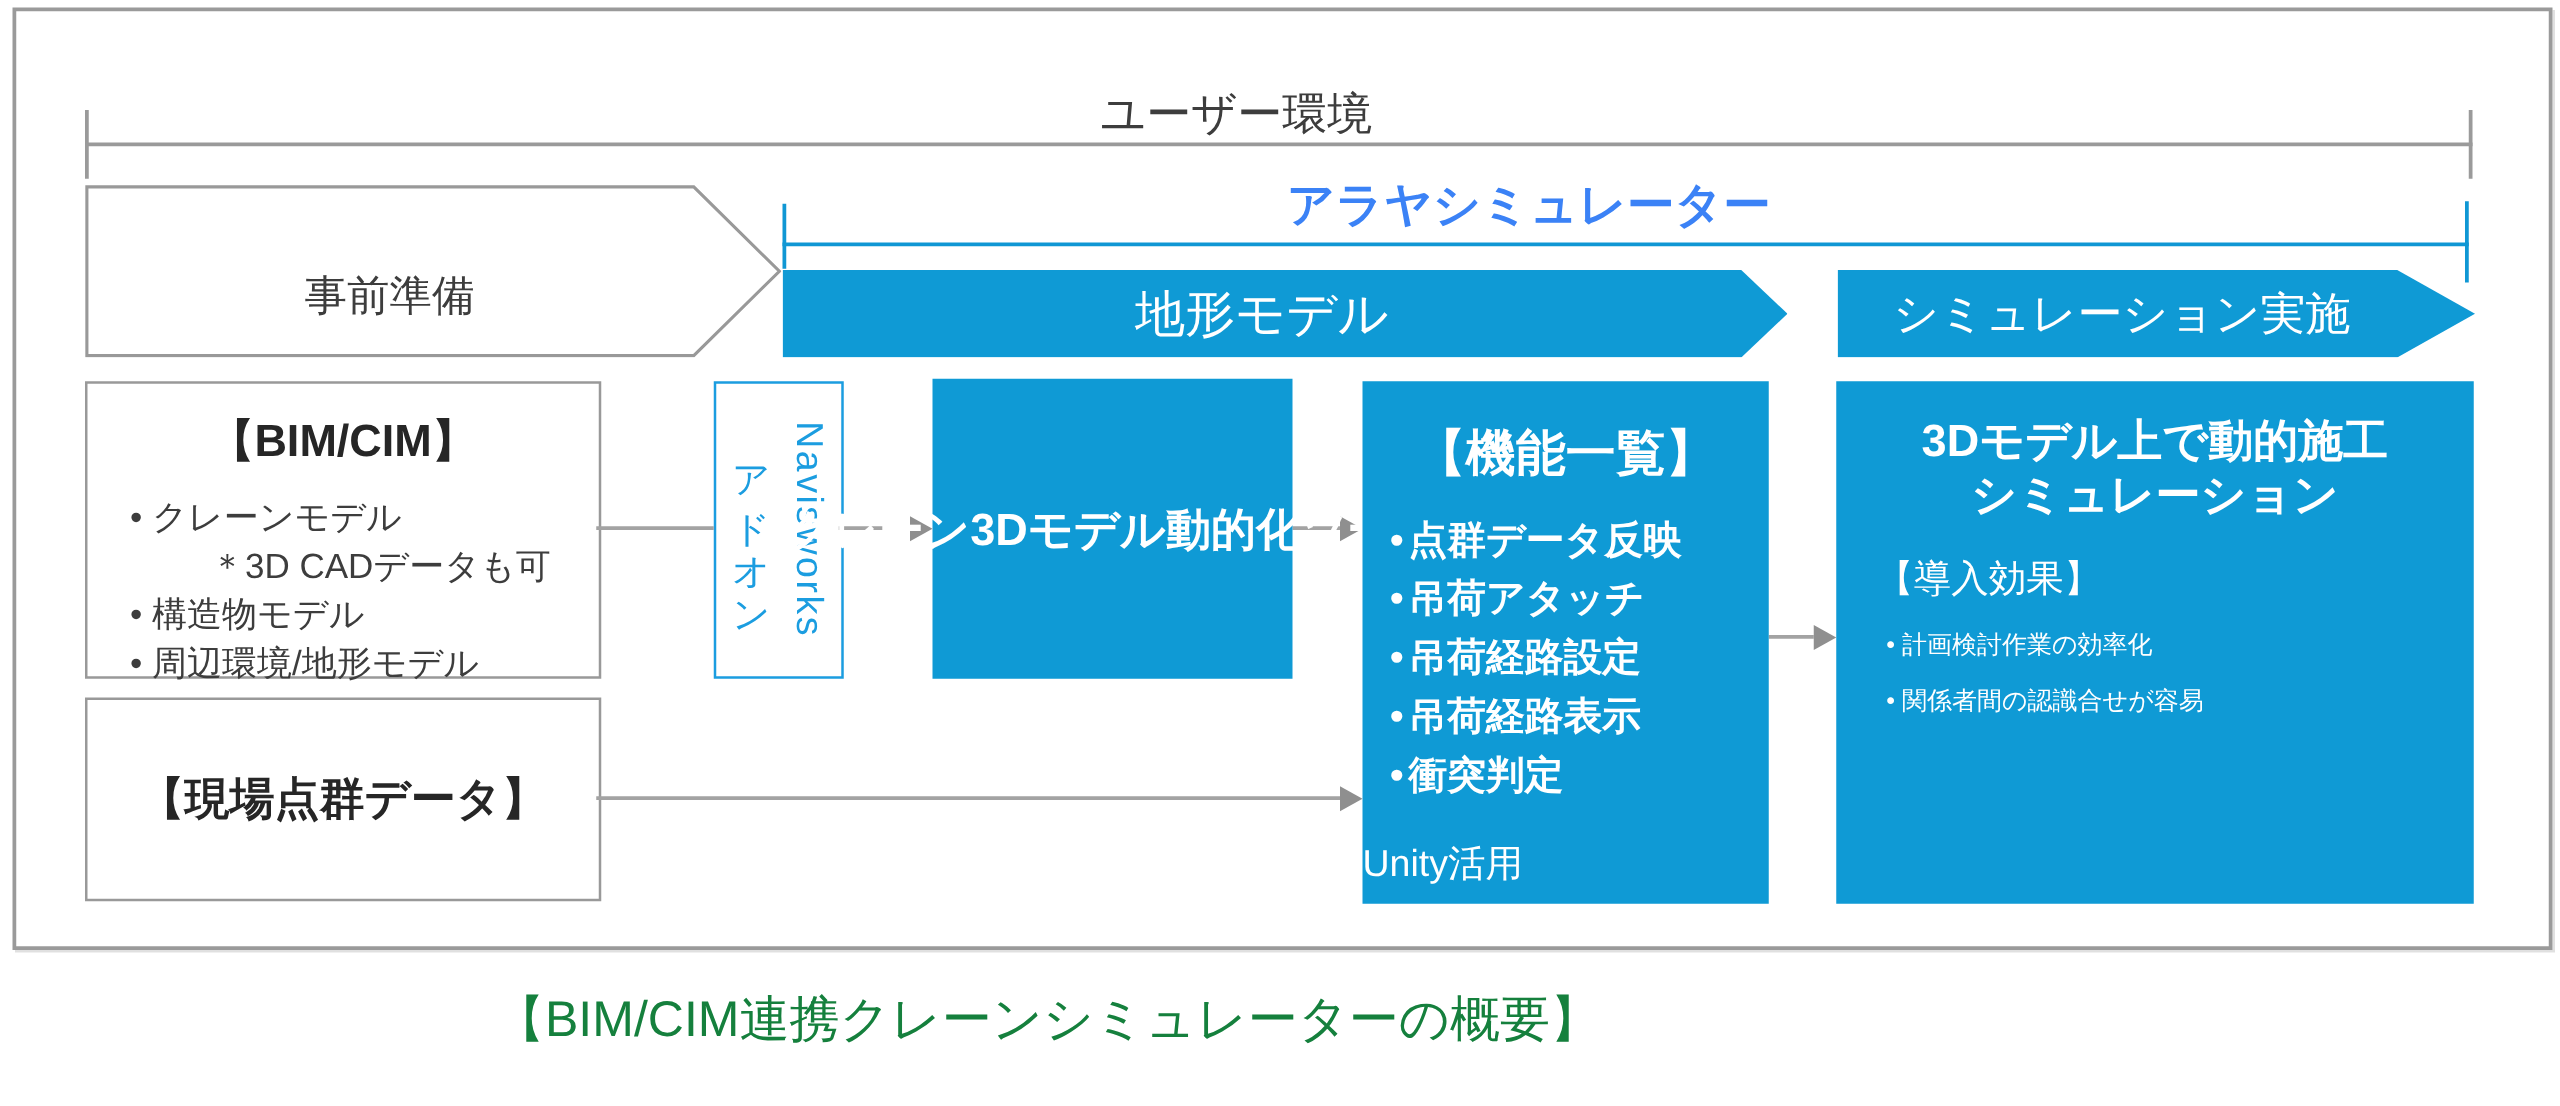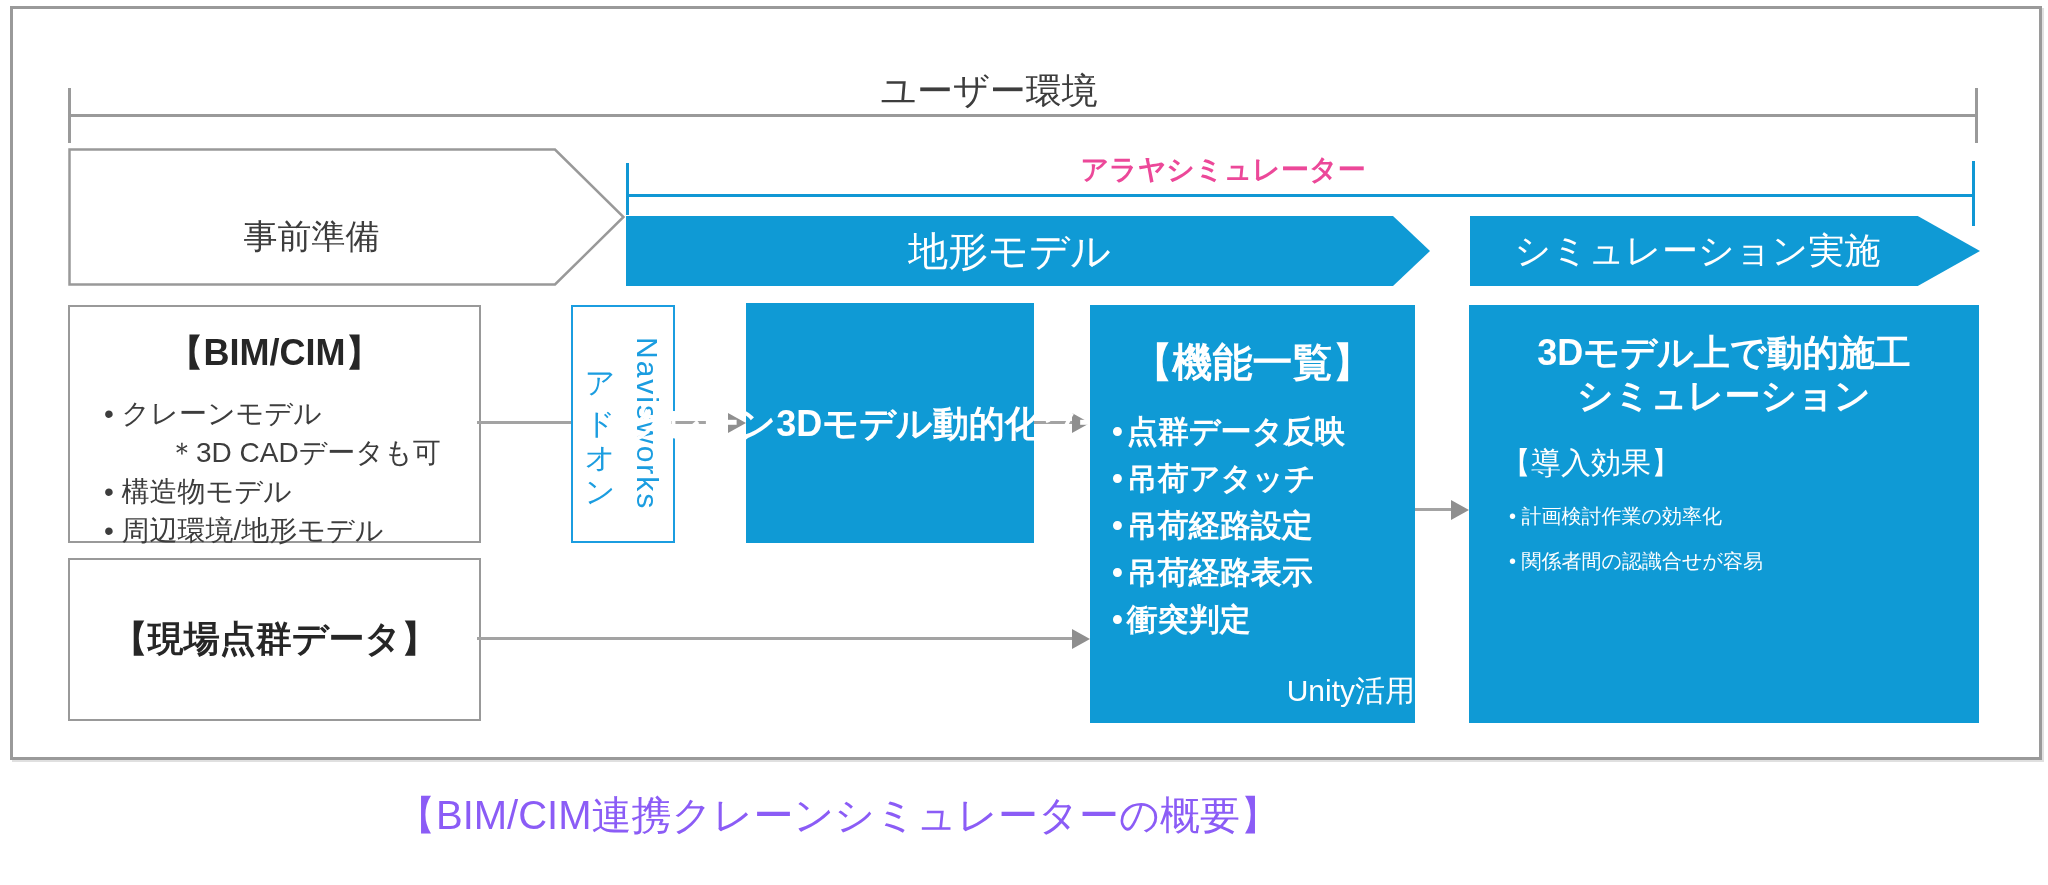--- a/index.html
+++ b/index.html
@@ -16,22 +16,22 @@
   
   .hline-gray{position:absolute;background:#9a9a9a;height:3px;}
   .vtick-gray{position:absolute;background:#9a9a9a;width:3px;}
   .hline-blue{position:absolute;background:#1097d4;height:3px;}
   .vtick-blue{position:absolute;background:#1097d4;width:3px;}
   .userenv-label{
     position:absolute;left:55px;top:58px;width:1842px;text-align:center;
     font-size:36px;color:#3d3d3d;
   }
   .araya-label{
-    position:absolute;left:612px;top:142px;width:1196px;text-align:center;
-    font-size:28px;font-weight:bold;color:#ec4899;
+    position:absolute;left:612px;top:130px;width:1196px;text-align:center;
+    font-size:38px;font-weight:bold;color:#3b82f6;
   }
   
   .prep-chevron{position:absolute;left:55px;top:139px;width:557px;height:138px;}
   .prep-label{
     position:absolute;left:55px;top:139px;width:487px;height:178px;
     display:flex;align-items:center;justify-content:center;
     font-size:34px;color:#3d3d3d;
   }
   
   .stage-arrow{
@@ -73,38 +73,38 @@
   
   .blue-box{position:absolute;background:#0f9ad5;color:#fff;}
   .box-crane{left:733px;top:294px;width:288px;height:240px;
     display:flex;flex-direction:row;align-items:center;justify-content:center;}
   .crane-line{font-size:36px;font-weight:bold;line-height:47px;white-space:nowrap;}
   .box-func{left:1077px;top:296px;width:325px;height:418px;}
   .func-title{margin-top:30px;text-align:center;font-size:40px;font-weight:bold;}
   .func-list{margin:18px 0 0 0;padding:0 0 0 22px;list-style:none;}
   .func-list li{font-size:31px;font-weight:bold;line-height:47px;white-space:nowrap;}
   .func-list li::before{content:"•";margin-right:4px;}
-  .func-footer{margin-top:28px;text-align:right;font-size:30px;padding-left:21px;}
+  .func-footer{margin-top:28px;text-align:left;font-size:30px;}
   .box-result{left:1456px;top:296px;width:510px;height:418px;}
   .result-title{margin-top:26px;text-align:center;font-size:36px;font-weight:bold;line-height:43px;}
   .result-sub{margin:26px 0 0 32px;font-size:30px;}
   .result-list{margin:10px 0 0 0;padding:0 0 0 40px;list-style:none;}
   .result-list li{font-size:20px;line-height:45px;white-space:nowrap;}
   .result-list li::before{content:"• ";}
   
   .conn{position:absolute;background:#a3a3a3;height:3px;}
   .conn-head{
     position:absolute;width:0;height:0;
     border-top:10px solid transparent;border-bottom:10px solid transparent;
     border-left:18px solid #8f8f8f;
   }
   
   .caption{
     position:absolute;left:0;top:788px;width:1676px;text-align:center;
-    font-size:40px;color:#8b5cf6;
+    font-size:40px;color:#15803d;
   }
 </style>
 </head>
 <body>
 
 <div class="canvas">
   <div class="frame">
 
     <div class="userenv-label">ユーザー環境</div>
     <div class="hline-gray" style="left:55px;top:105px;width:1910px;"></div>

